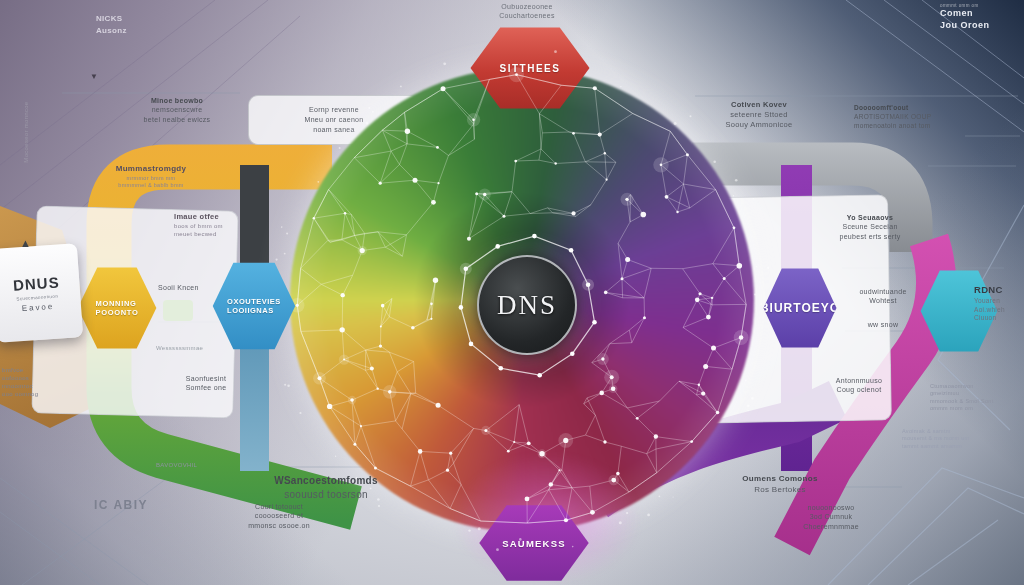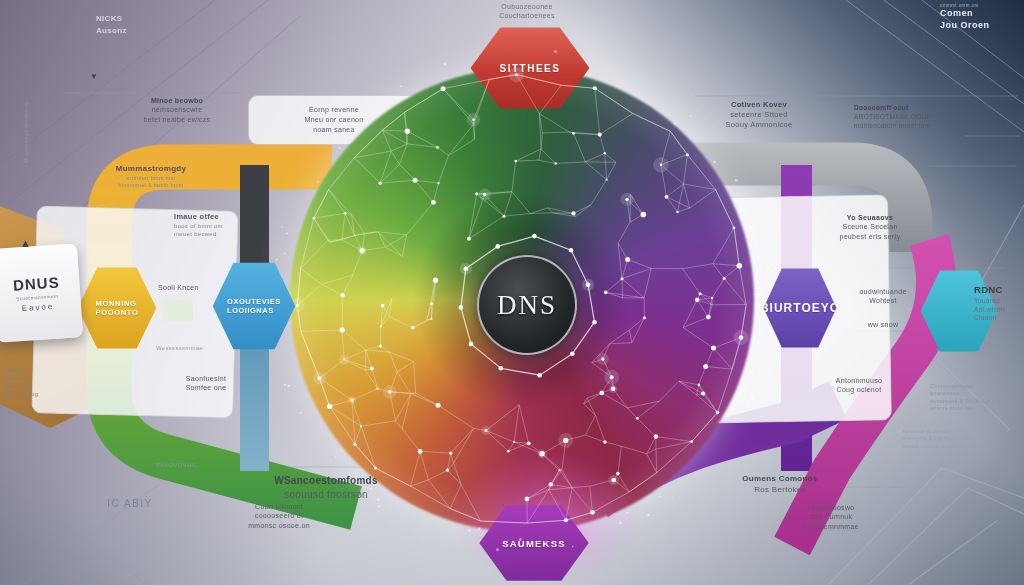--- a/index.html
+++ b/index.html
@@ -91,21 +91,21 @@
   .a-wwsnow{left:844px;top:320px;width:78px;}
   .a-rdnc{left:974px;top:284px;width:50px;text-align:left;font-size:6.5px;color:#6d717c;}
   .a-rdnc::first-line{font-weight:700;font-size:9.5px;color:#383c44;}
   .a-anton{left:822px;top:376px;width:74px;}
   .a-ctum{left:930px;top:383px;width:92px;text-align:left;font-size:5.5px;color:#8f94a4;}
   .a-avoim{left:902px;top:428px;width:92px;text-align:left;font-size:5.5px;color:#9aa0b2;}
   .a-oumens{left:724px;top:474px;width:112px;font-size:8px;text-align:center;}
   .a-nouo{left:786px;top:503px;width:90px;}
   .a-wsan{left:272px;top:474px;width:108px;font-size:10px;}
   .a-couri{left:238px;top:502px;width:82px;}
-  .a-icabiy{left:94px;top:497px;width:72px;text-align:center;font-size:10px;color:#7d8190;letter-spacing:1.5px;}
+  .a-icabiy{left:94px;top:497px;width:72px;text-align:left;font-size:12px;color:#7d8190;letter-spacing:1.5px;font-weight:bold;}
   .a-bavo{left:156px;top:461px;width:92px;text-align:left;font-size:6px;color:#8d91a0;}
   .a-bmfvoe{left:2px;top:366px;width:72px;text-align:left;font-size:6px;color:#7d8190;}
   .a-saonf{left:170px;top:374px;width:72px;}
   .a-mumma{left:88px;top:164px;width:126px;text-align:center;font-size:5.5px;color:#8a8494;}
   .a-mumma::first-line{font-size:8px;font-weight:700;color:#564e60;}
   .a-imaue{left:174px;top:212px;width:78px;text-align:left;font-size:6px;color:#8a8494;}
   .a-imaue::first-line{font-size:7.5px;font-weight:700;color:#5a525e;}
   .a-sooii{left:158px;top:283px;width:66px;text-align:left;}
   .a-wess{left:156px;top:344px;width:92px;text-align:left;font-size:6px;color:#9aa0a8;}
   .comen-wrap{left:940px;top:3px;width:80px;z-index:7;text-align:left;}

